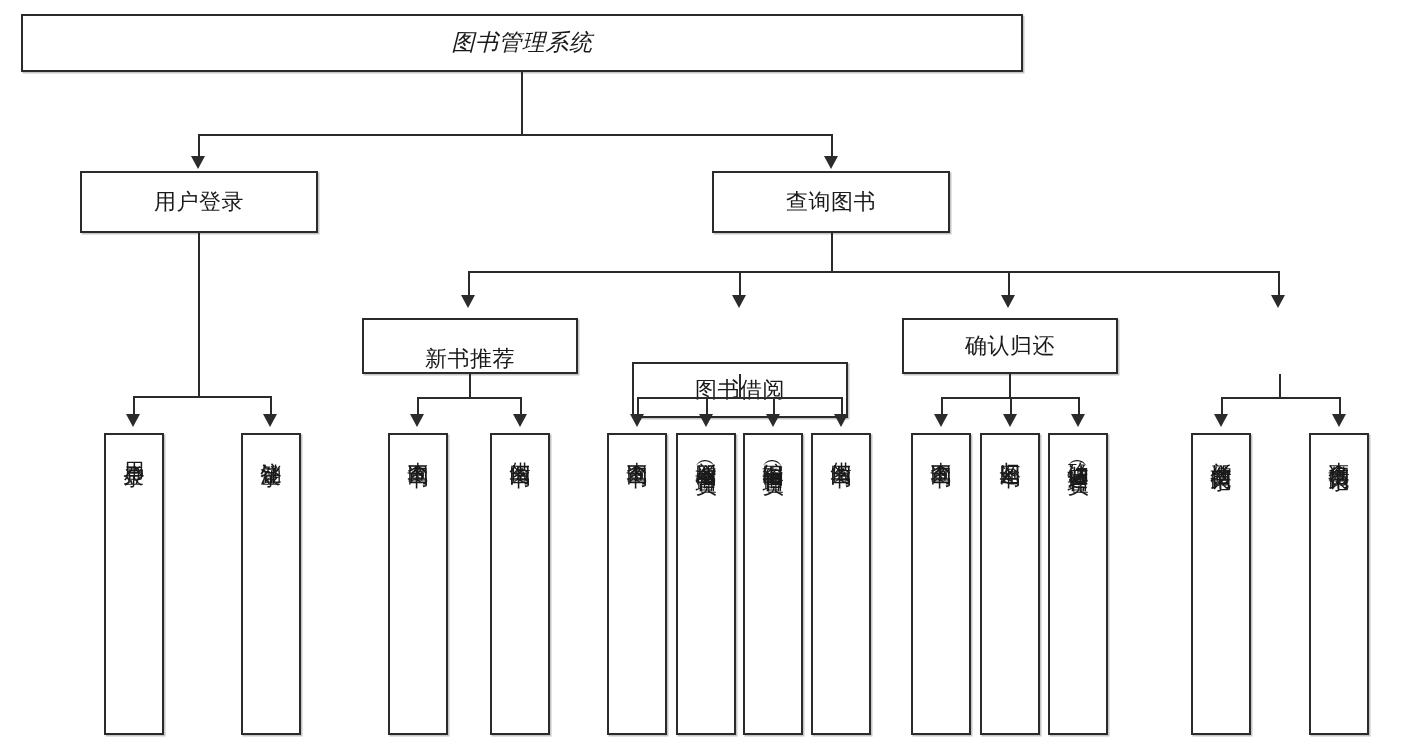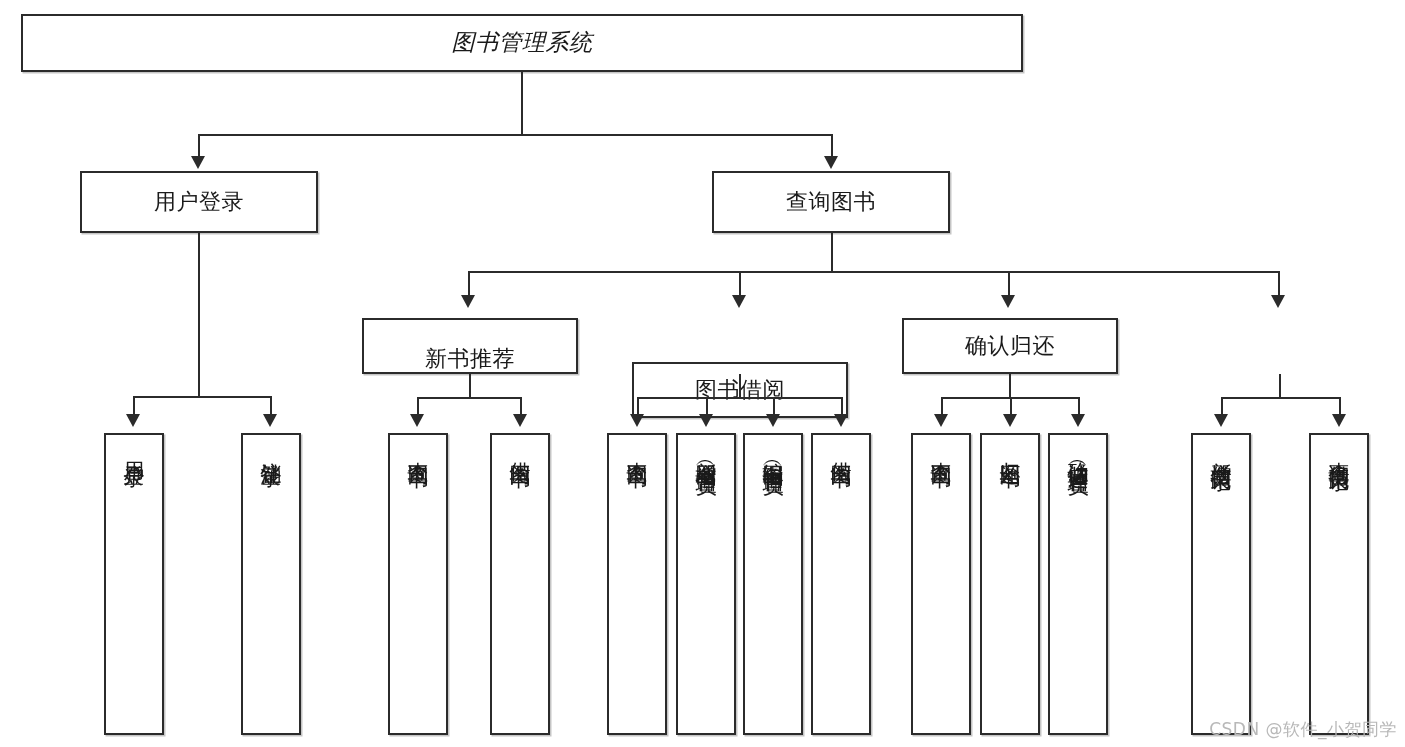--- a/index.html
+++ b/index.html
@@ -201,15 +201,14 @@
     <span class="label">确认归还（管理员）</span>
   </div>
 
   <div class="node vertical" style="left:1191px; top:433px; width:60px; height:302px;">
     <span class="label">新增借阅记录</span>
   </div>
   <div class="node vertical" style="left:1309px; top:433px; width:60px; height:302px;">
     <span class="label">查询借阅记录</span>
   </div>
 
-  <div class="watermark">CSDN @软件_小贺同学</div>
 
 </div>
 
 </body></html>

